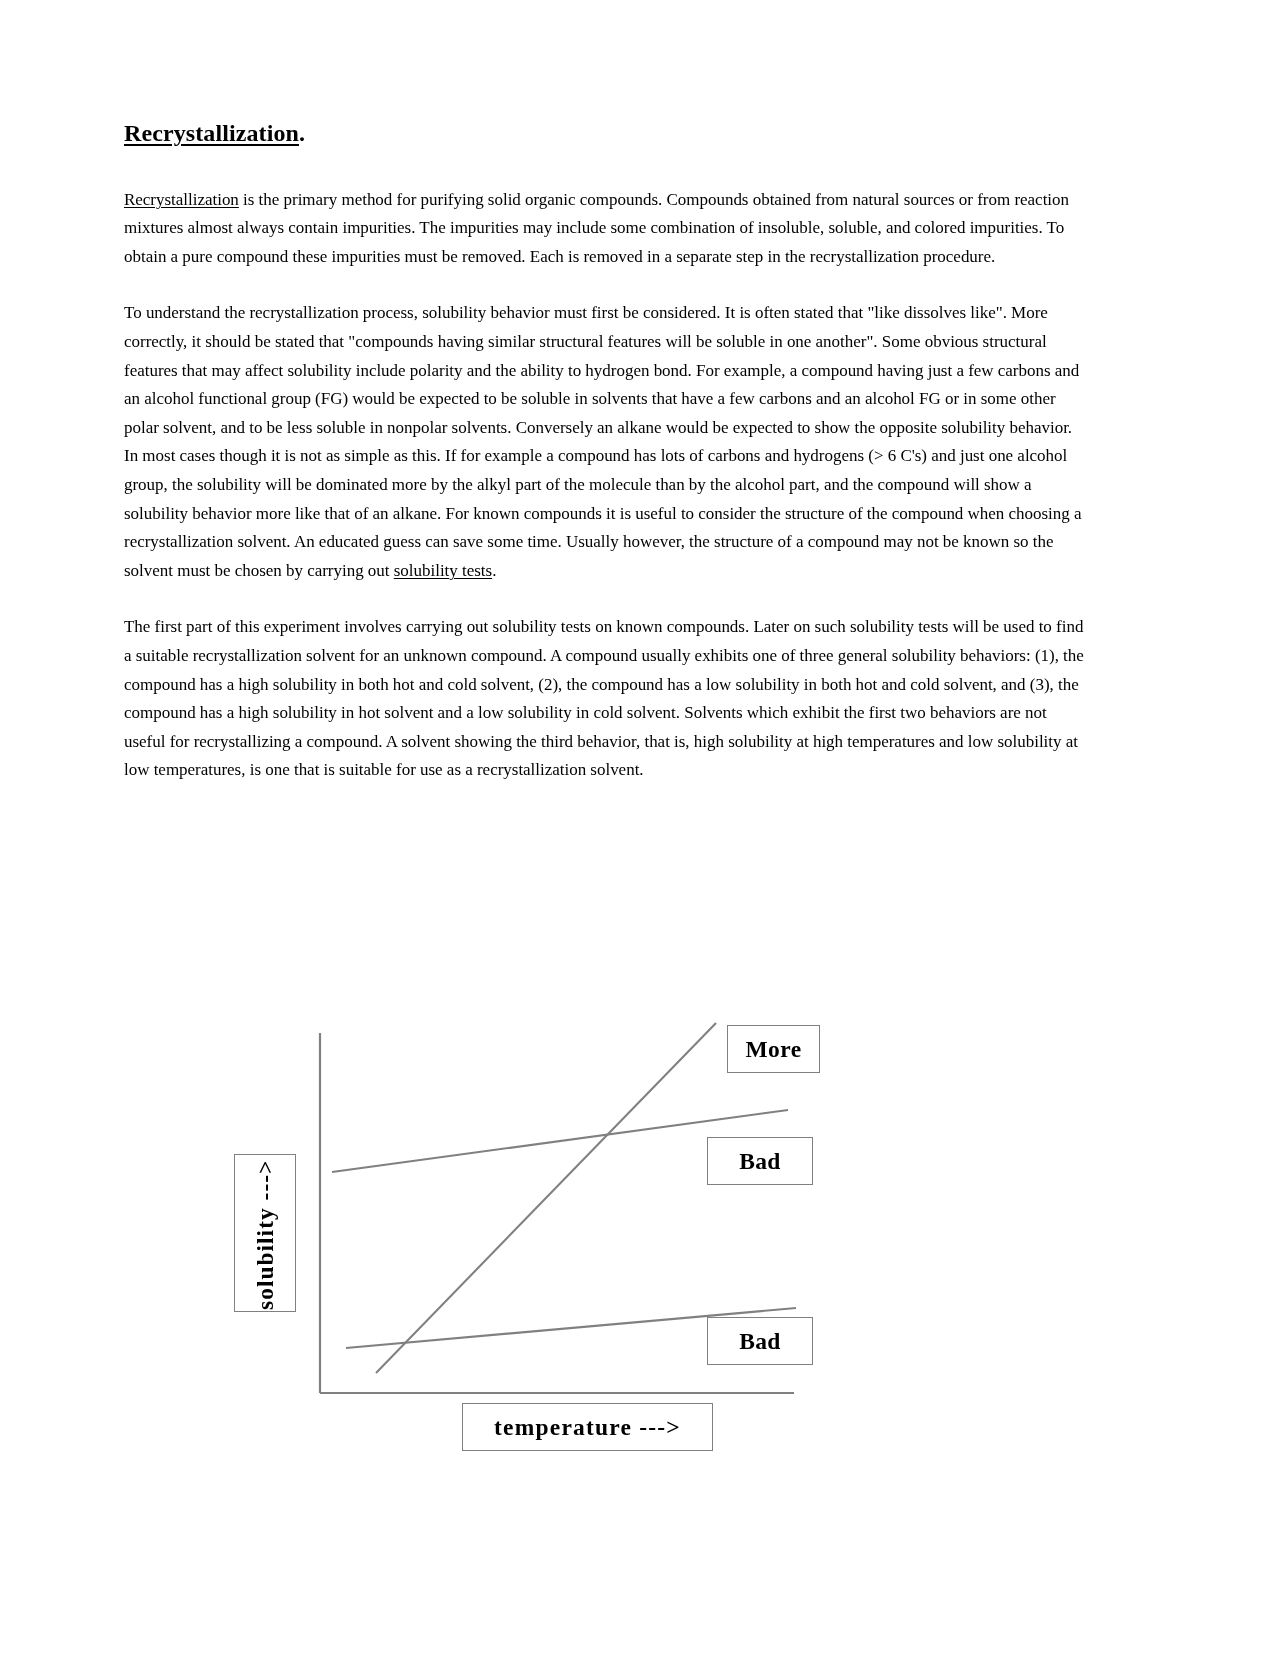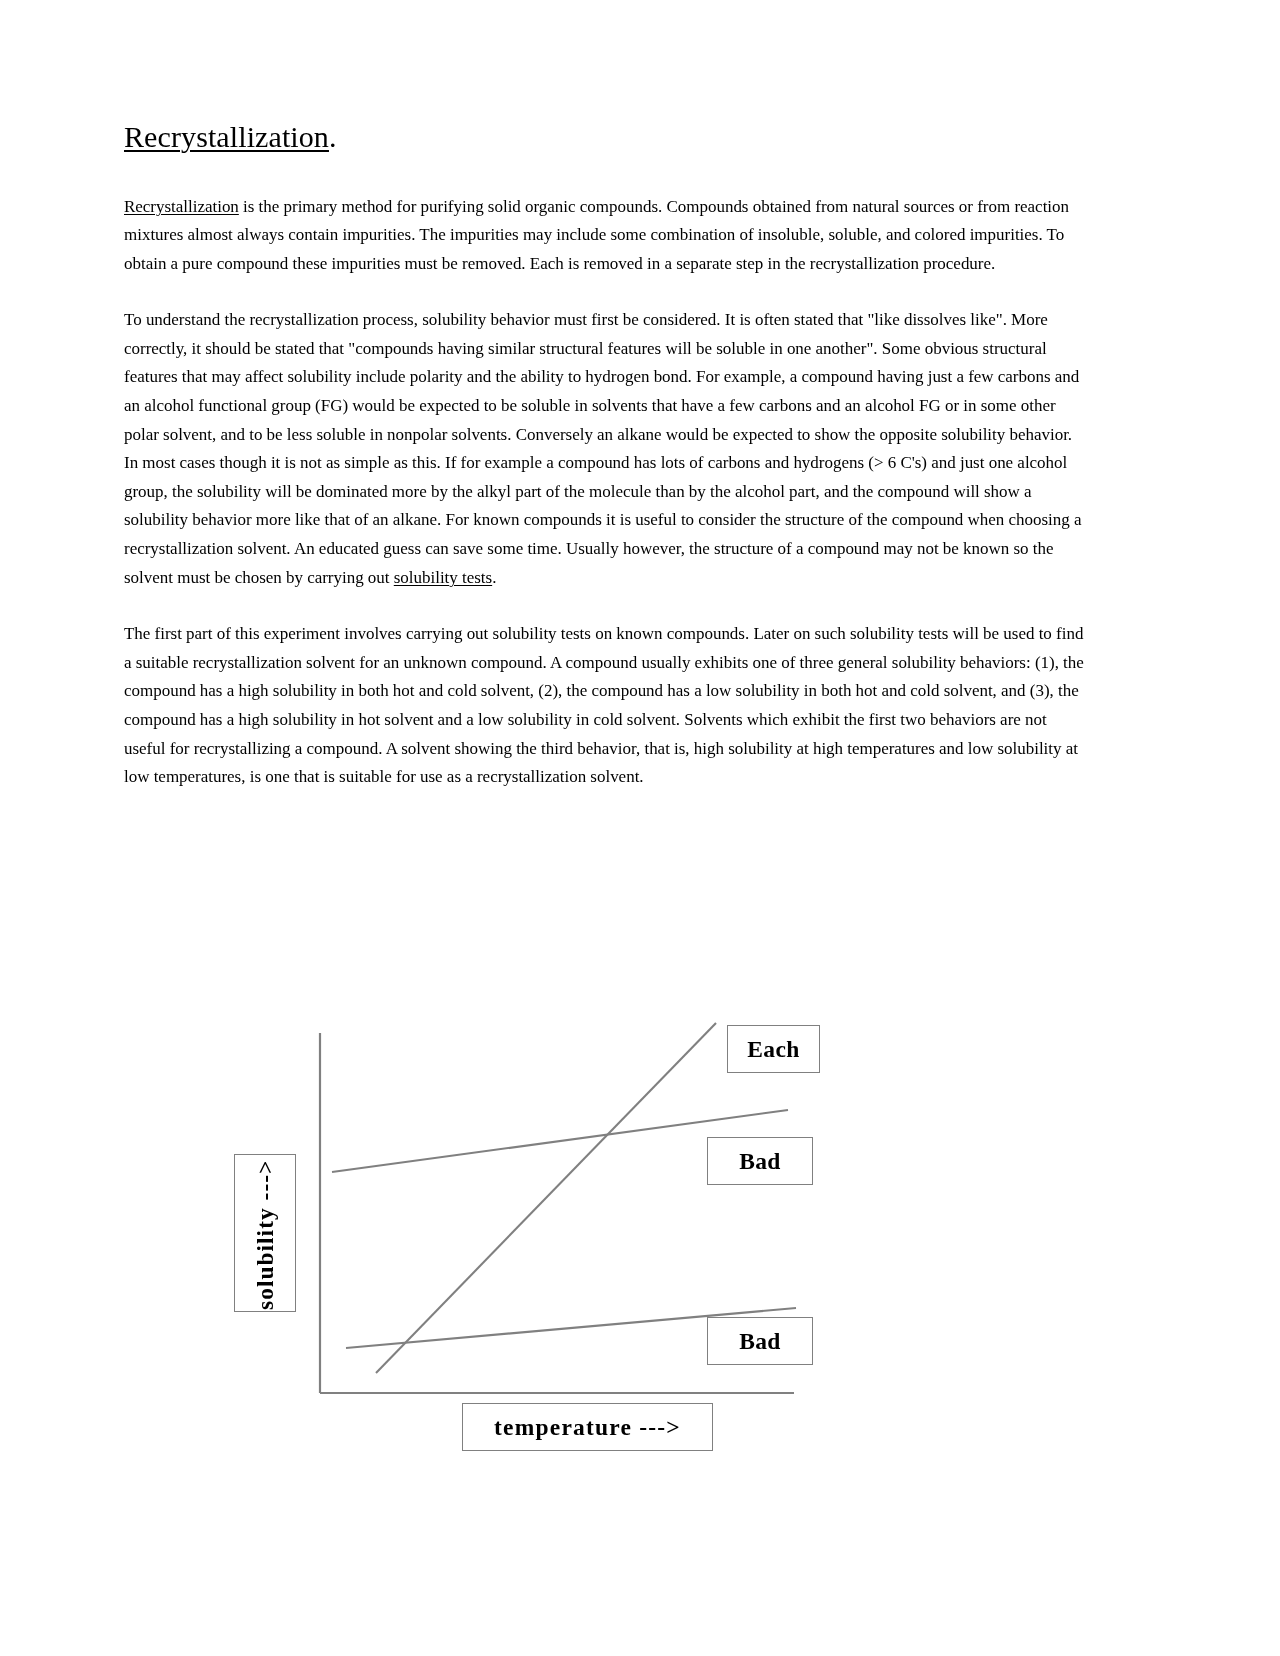--- a/index.html
+++ b/index.html
@@ -20,22 +20,22 @@
     height: 1656px;
     background: #ffffff;
   }
   .content {
     position: absolute;
     left: 124px;
     top: 120px;
     width: 960px;
   }
   .doc-title {
-    font-size: 30px;
-    font-weight: normal;
+    font-size: 24px;
+    font-weight: bold;
     line-height: 1.15;
     margin: 0 0 0 0;
     letter-spacing: 0.1px;
   }
   .doc-title .u {
     text-decoration: underline;
     text-underline-offset: 3px;
     text-decoration-thickness: 2.4px;
   }
   p.para {
@@ -120,21 +120,21 @@
       <line x1="196" y1="28" x2="196" y2="388" stroke="#808080" stroke-width="2.2"></line>
       <line x1="196" y1="388" x2="670" y2="388" stroke="#808080" stroke-width="2.2"></line>
 
       <line x1="252" y1="368" x2="592" y2="18" stroke="#808080" stroke-width="2.1"></line>
 
       <line x1="208" y1="167" x2="664" y2="105" stroke="#808080" stroke-width="2.1"></line>
 
       <line x1="222" y1="343" x2="672" y2="303" stroke="#808080" stroke-width="2.1"></line>
     </svg>
 
-    <div class="boxlabel" id="label-good">Each</div>
+    <div class="boxlabel" id="label-good">More</div>
     <div class="boxlabel" id="label-bad-1">Bad</div>
     <div class="boxlabel" id="label-bad-2">Bad</div>
     <div class="boxlabel" id="label-x">temperature  ---&gt;</div>
     <div class="boxlabel" id="label-y">solubility  ---&gt;</div>
 
   </div>
 
 </div>
 
 </body></html>

